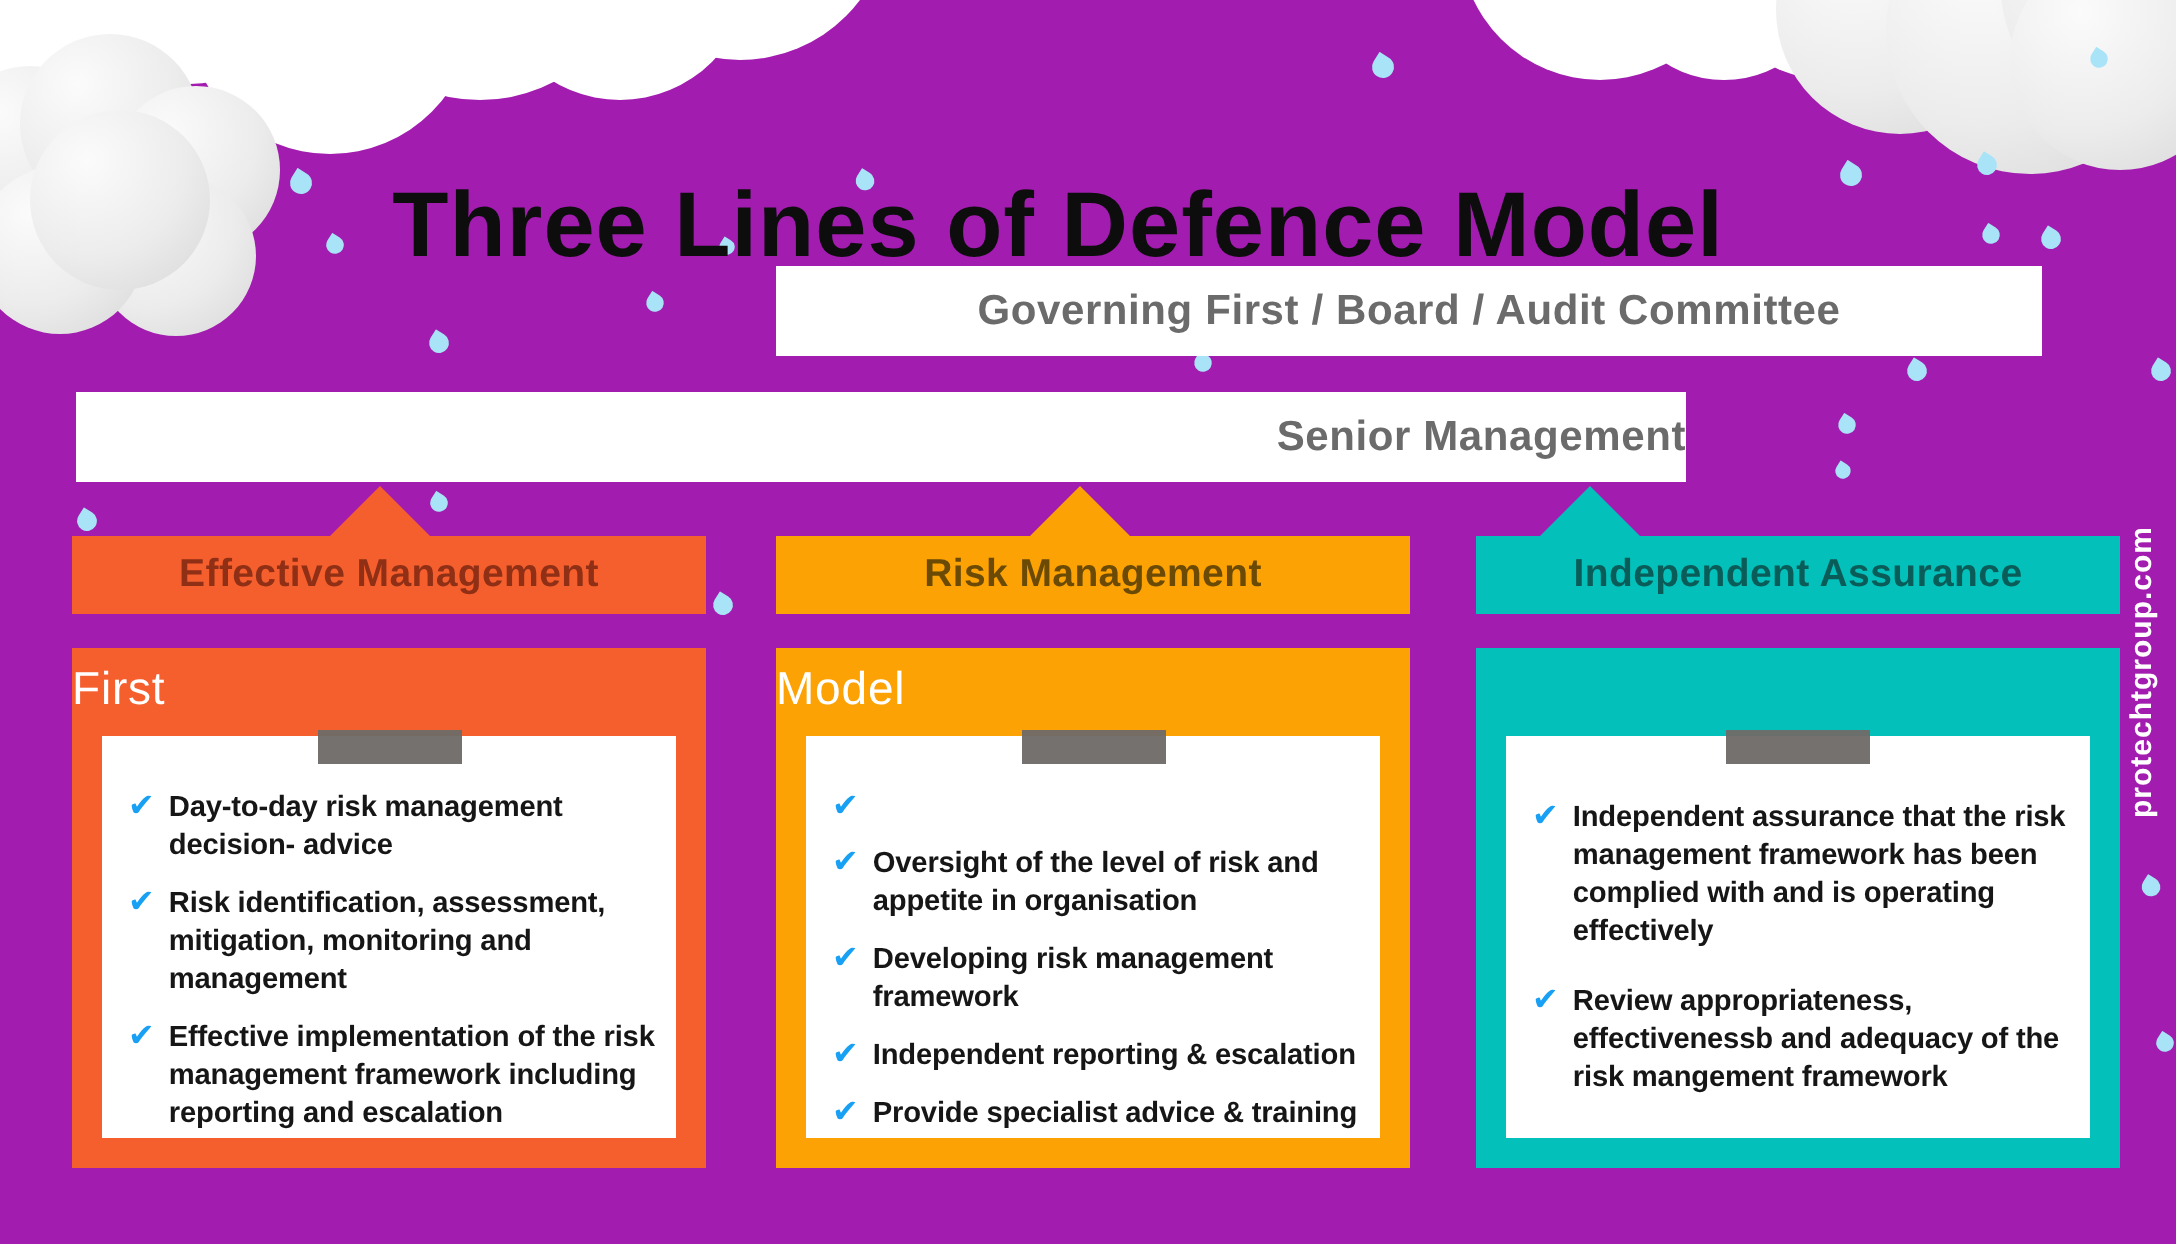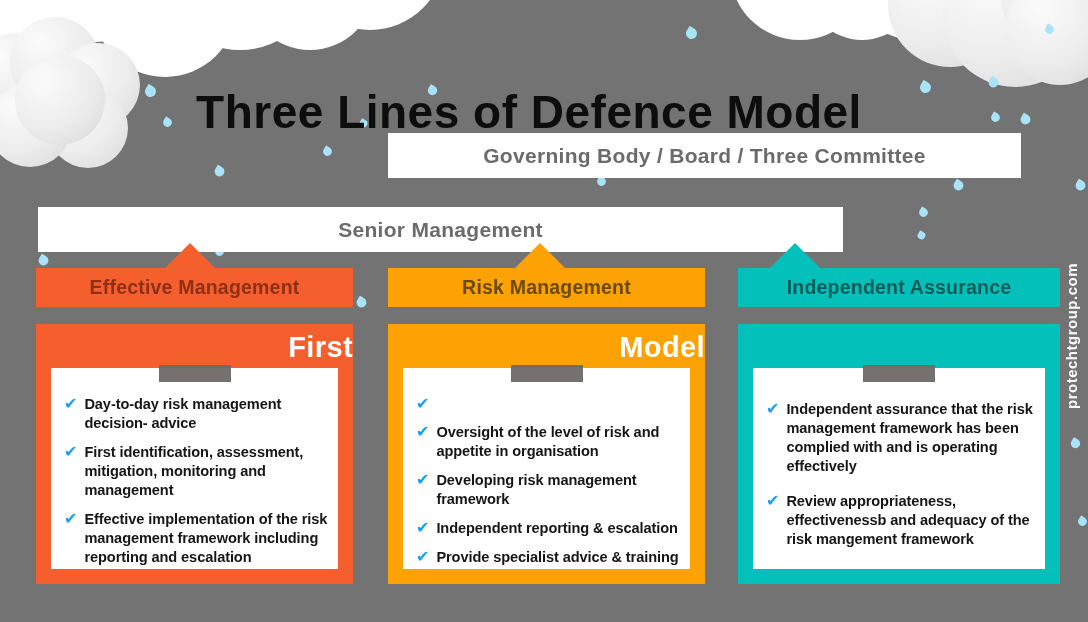--- a/index.html
+++ b/index.html
@@ -22,21 +22,21 @@
     position:absolute;left:0;right:30px;top:54px;text-align:center;
     font-size:46px;font-weight:800;letter-spacing:0.5px;color:#0d0d0d;
   }
   
   .bar{
     position:absolute;height:45px;background:#ffffff;
     display:flex;align-items:center;justify-content:center;
     font-size:21px;font-weight:700;color:#6b6b6b;letter-spacing:0.3px;
   }
   .bar.governing{left:388px;top:133px;width:633px;}
-  .bar.senior{left:38px;top:207px;width:805px;}
+  .bar.senior{left:38px;top:196px;width:805px;justify-content:flex-end;}
   
   .col{position:absolute;top:242px;}
   .col1{left:36px;width:317px;}
   .col2{left:388px;width:317px;}
   .col3{left:738px;width:322px;}
   .notch{
     position:absolute;top:1px;width:0;height:0;
     border-left:27px solid transparent;border-right:27px solid transparent;
     border-bottom:27px solid var(--accent);
   }
@@ -45,21 +45,21 @@
   .col3 .notch{left:30px;}
   .colhead{
     position:absolute;left:0;right:0;top:26px;height:39px;background:var(--accent);
     display:flex;align-items:center;justify-content:center;
     font-size:19.5px;font-weight:700;color:var(--header-text);letter-spacing:0.2px;
   }
   .card{
     position:absolute;left:0;right:0;top:82px;height:260px;background:var(--accent);
   }
   .card-title{
-    text-align:right;padding-top:7px;font-size:29px;font-weight:700;color:#ffffff;
+    text-align:left;padding-top:7px;font-size:23px;font-weight:400;color:#ffffff;
     letter-spacing:0.4px;
   }
   .panel{
     position:absolute;left:15px;right:15px;top:44px;height:201px;background:#ffffff;
   }
   .tape{
     position:absolute;left:50%;top:-3px;transform:translateX(-50%);
     width:72px;height:17px;background:#6f6b68;opacity:0.96;
   }
   .items{list-style:none;margin:0;padding:27px 6px 0 13px;}
@@ -78,21 +78,21 @@
   .watermark{
     position:absolute;top:336px;left:1071px;
     transform:translate(-50%,-50%) rotate(-90deg);
     white-space:nowrap;color:#ffffff;font-size:15px;font-weight:700;
     letter-spacing:0.5px;
   }
 </style>
 </head>
 <body>
 
-<div class="stage" style="background: #737373;">
+<div class="stage" style="background: #a21caf;">
 
   <div>
     <div class="cloud-part cloud-white" style="left:-45px;top:-90px;width:130px;height:130px;"></div>
     <div class="cloud-part cloud-white" style="left:33px;top:-82px;width:124px;height:124px;"></div>
     <div class="cloud-part cloud-white" style="left:93px;top:-67px;width:144px;height:144px;"></div>
     <div class="cloud-part cloud-white" style="left:160px;top:-110px;width:160px;height:160px;"></div>
     <div class="cloud-part cloud-white" style="left:245px;top:-80px;width:130px;height:130px;"></div>
     <div class="cloud-part cloud-white" style="left:295px;top:-120px;width:150px;height:150px;"></div>
   </div>
   <div>
@@ -140,21 +140,21 @@
       <div class="drop" style="left: 916px; top: 230px; transform: rotate(32deg) scale(0.7);"></div>
       <div class="drop" style="left: 933px; top: 332px; transform: rotate(32deg) scale(1);"></div>
       <div class="drop" style="left: 648px; top: 458px; transform: rotate(32deg) scale(0.9);"></div>
       <div class="drop" style="left: 1070px; top: 438px; transform: rotate(32deg) scale(0.85);"></div>
       <div class="drop" style="left: 1077px; top: 516px; transform: rotate(32deg) scale(0.8);"></div>
     </div>
 
   <h1 class="title">Three Lines of Defence Model</h1>
 
   <div class="bar governing">
-    <span>Governing Body / Board / Three Committee</span>
+    <span>Governing First / Board / Audit Committee</span>
   </div>
   <div class="bar senior">
     <span>Senior Management</span>
   </div>
 
   <section class="col col1" style="--accent: #f55f2e; --header-text: #8f2f15;">
     <div class="notch"></div>
     <header class="colhead">
       <span>Effective Management</span>
     </header>
@@ -162,21 +162,21 @@
       <div class="card-title">First</div>
       <div class="panel">
         <div class="tape"></div>
         <ul class="items">
           <li>
             <span class="chk">✔</span>
             <span class="txt">Day-to-day risk management decision- advice</span>
           </li>
           <li>
             <span class="chk">✔</span>
-            <span class="txt">First identification, assessment, mitigation, monitoring and management</span>
+            <span class="txt">Risk identification, assessment, mitigation, monitoring and management</span>
           </li>
           <li>
             <span class="chk">✔</span>
             <span class="txt">Effective implementation of the risk management framework including reporting and escalation</span>
           </li>
         </ul>
       </div>
     </div>
   </section>
 

